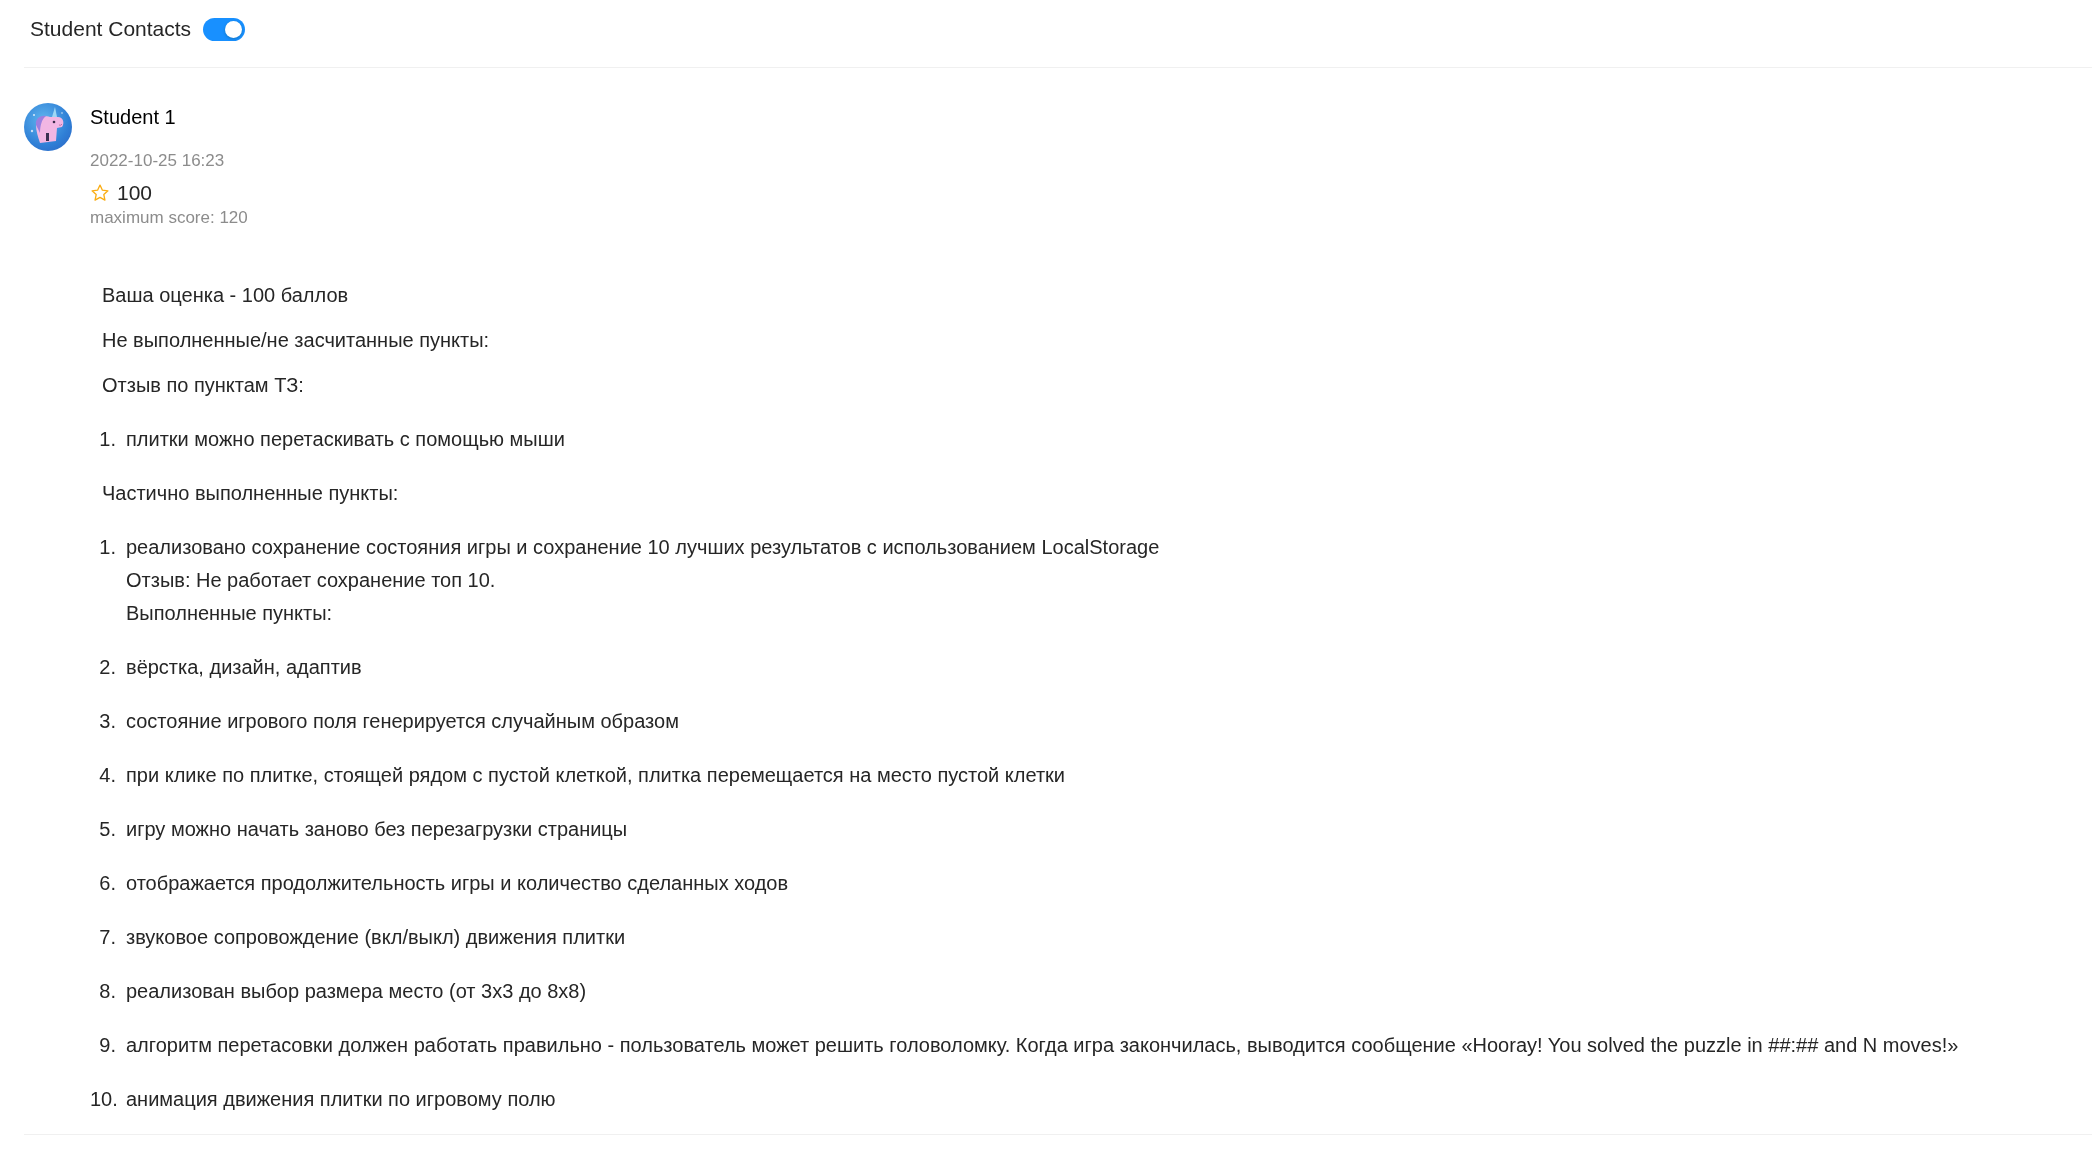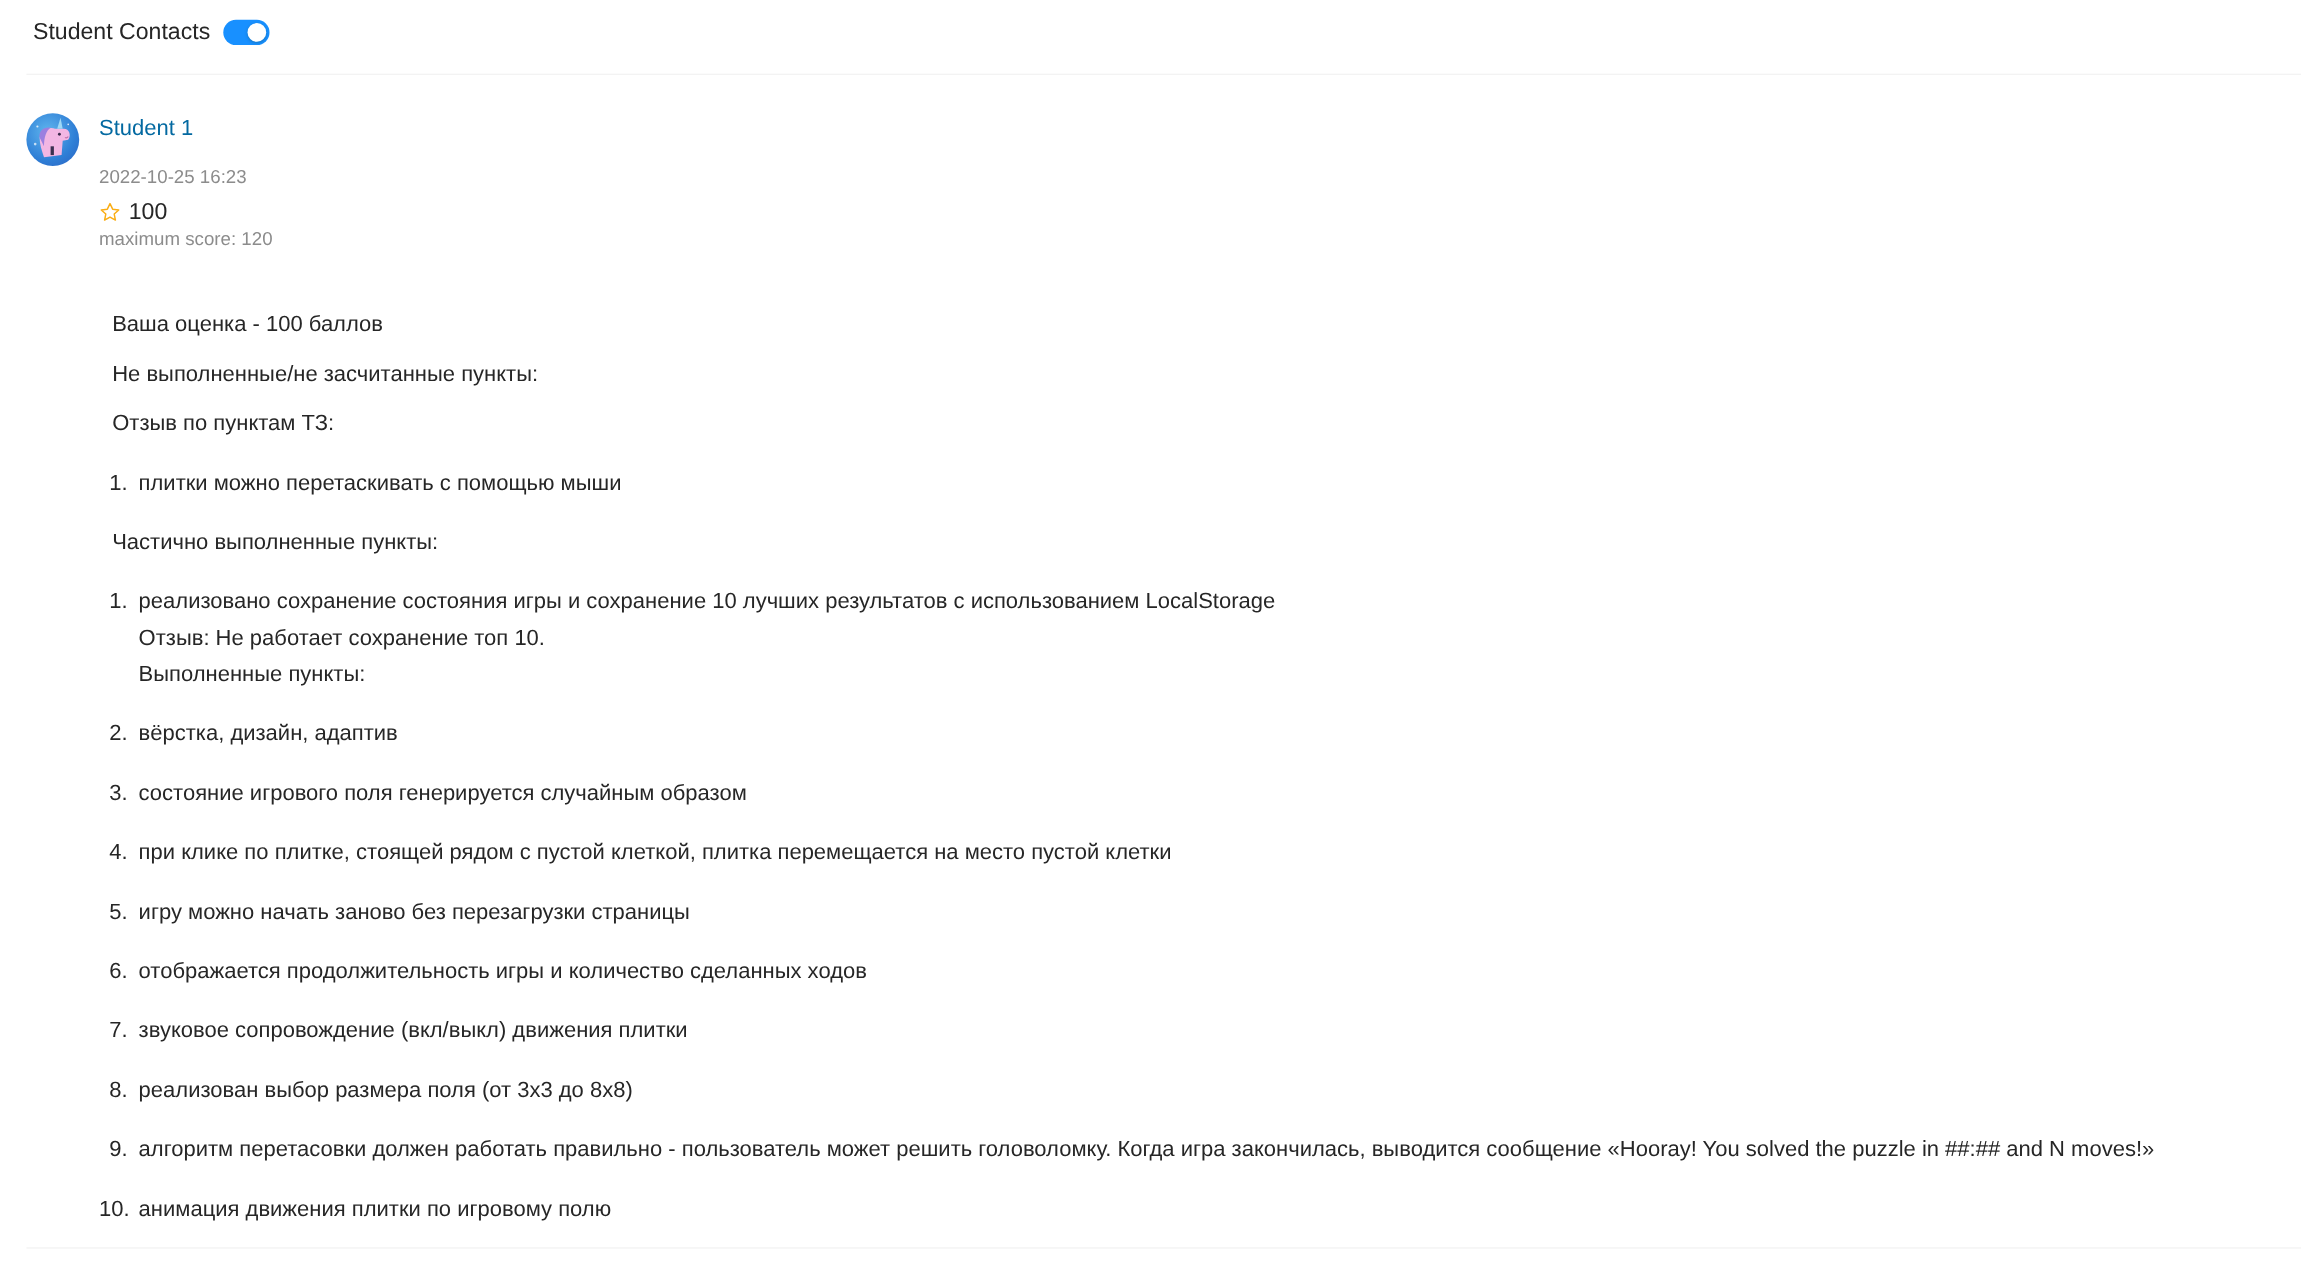--- a/index.html
+++ b/index.html
@@ -22,21 +22,21 @@
   .divider { position: absolute; left: 24px; right: 0; height: 1px; background: #f0f0f0; }
   .divider.top { top: 67px; }
   .divider.bottom { top: 1134px; }
 
   .comment { position: absolute; left: 24px; top: 103px; right: 0; }
   .avatar {
     position: absolute; left: 0; top: 0; width: 48px; height: 48px; border-radius: 50%;
     overflow: hidden; background: radial-gradient(circle at 40% 35%, #5fb5ee 0%, #2f7fd6 60%, #2a5fc0 100%);
   }
   .author-block { position: absolute; left: 66px; top: 0; }
-  .author-name { font-size: 20px; line-height: 28px; color: #0369a1; }
+  .author-name { font-size: 20px; line-height: 28px; color: #000000; }
   .author-date { font-size: 17px; line-height: 24px; color: #8c8c8c; margin-top: 18px; }
 
   .score-row { position: absolute; left: 66px; top: 77px; display: flex; align-items: center; }
   .star-icon { width: 20px; height: 20px; margin-right: 7px; }
   .score-value { font-size: 21px; color: #262626; line-height: 26px; }
   .max-score { position: absolute; left: 66px; top: 104px; font-size: 17px; color: #8c8c8c; line-height: 22px; }
 
   .body-text { position: absolute; left: 66px; top: 164px; font-size: 20px; line-height: 33px; color: #262626; }
   .body-text p { margin: 12px; }
   .list { list-style: none; margin: 21px 0 21px 0; }
@@ -127,21 +127,21 @@
         <li>
           <span class="num">6.</span>
           <span>отображается продолжительность игры и количество сделанных ходов</span>
         </li>
         <li>
           <span class="num">7.</span>
           <span>звуковое сопровождение (вкл/выкл) движения плитки</span>
         </li>
         <li>
           <span class="num">8.</span>
-          <span>реализован выбор размера поля (от 3x3 до 8x8)</span>
+          <span>реализован выбор размера место (от 3x3 до 8x8)</span>
         </li>
         <li style="white-space: nowrap;">
           <span class="num">9.</span>
           <span>алгоритм перетасовки должен работать правильно - пользователь может решить головоломку. Когда игра закончилась, выводится сообщение «Hooray! You solved the puzzle in ##:## and N moves!»</span>
         </li>
         <li>
           <span class="num">10.</span>
           <span>анимация движения плитки по игровому полю</span>
         </li>
       </ol>

